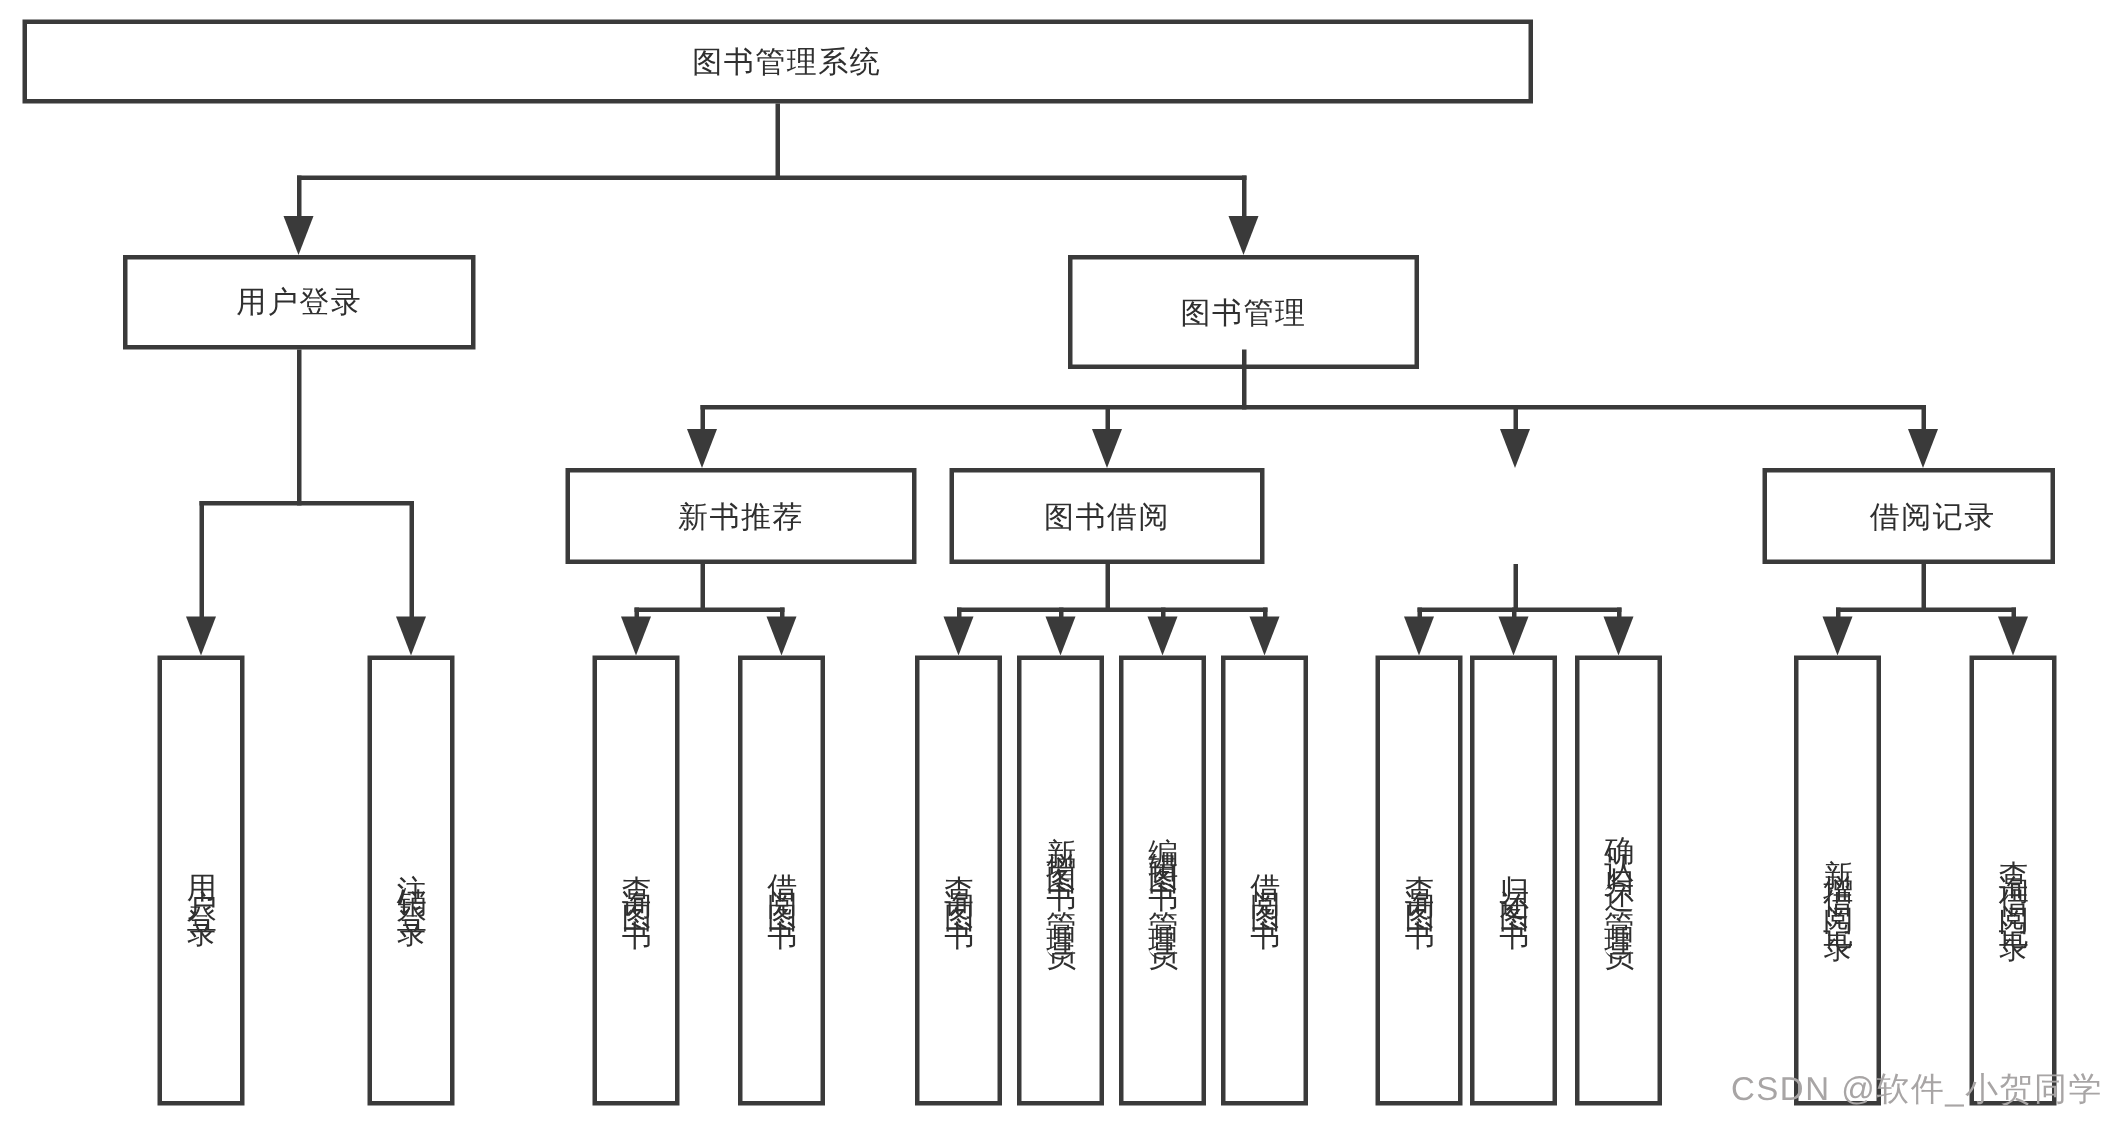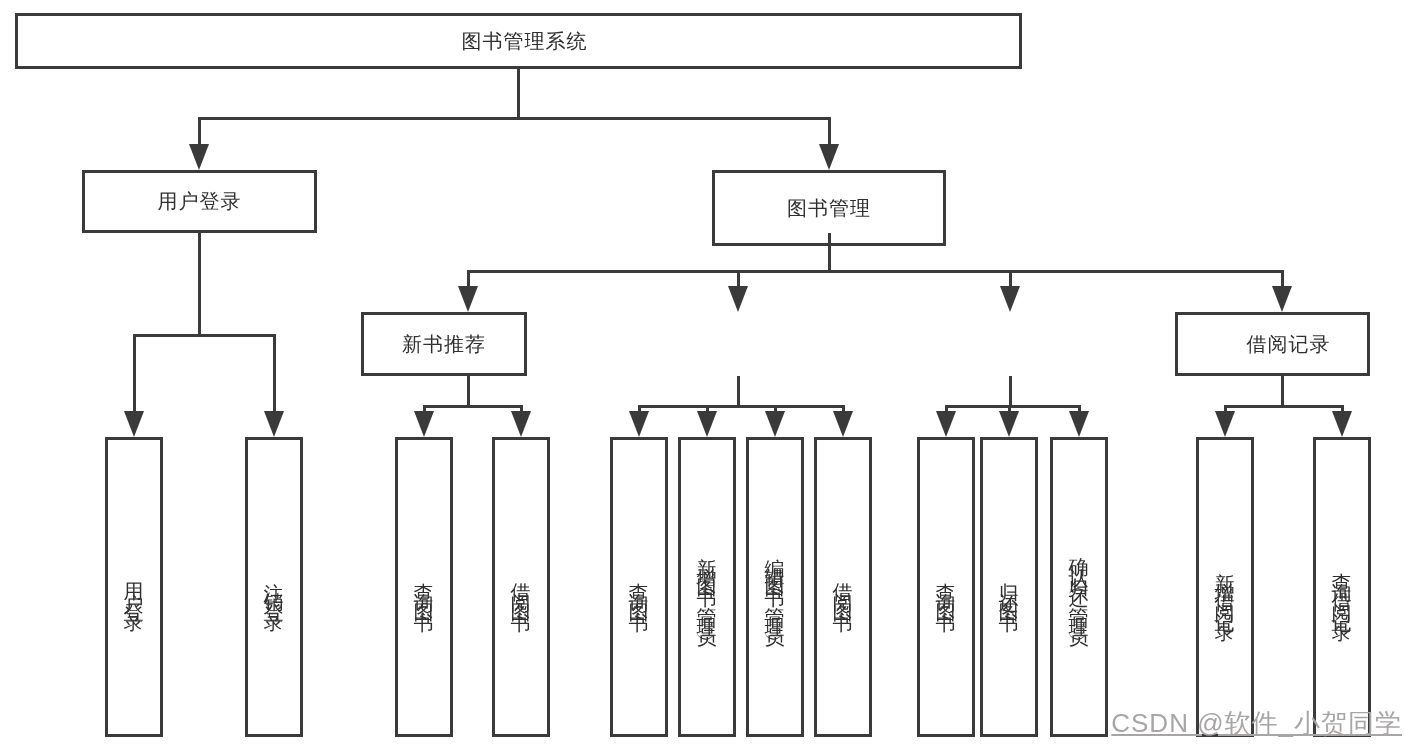--- a/index.html
+++ b/index.html
@@ -44,25 +44,24 @@
     position: absolute;
     width: 0; height: 0;
     border-left: 10px solid transparent;
     border-right: 10px solid transparent;
     border-top: 26px solid var(--line);
   }
   .watermark {
     position: absolute;
     right: 3px;
     bottom: 6px;
-    font-size: 26px;
+    font-size: 22px;
     color: var(--watermark);
     letter-spacing: 1px;
     pointer-events: none;
-    text-decoration: underline;
   }
 </style>
 </head>
 <body>
 
 <div class="canvas">
 
   <div class="box" style="left:15px; top:13px; width:1007px; height:56px;padding-left:12px;">
     <span>图书管理系统</span>
   </div>
@@ -85,22 +84,25 @@
   <div class="hline" style="left:467px; top:270px; width:817px;"></div>
   <div class="vline" style="left:467px; top:270px; height:22px;"></div>
   <div class="arrow" style="left:458px; top:286px;"></div>
   <div class="vline" style="left:737px; top:270px; height:22px;"></div>
   <div class="arrow" style="left:728px; top:286px;"></div>
   <div class="vline" style="left:1009px; top:270px; height:22px;"></div>
   <div class="arrow" style="left:1000px; top:286px;"></div>
   <div class="vline" style="left:1281px; top:270px; height:22px;"></div>
   <div class="arrow" style="left:1272px; top:286px;"></div>
 
-  <div class="box" style="left:361px; top:312px; width:166px; height:64px;">
+  <div class="box" style="left:377px; top:312px; width:234px; height:64px;">
     <span>新书推荐</span>
+  </div>
+  <div class="box" style="left:633px; top:312px; width:210px; height:64px;">
+    <span>图书借阅</span>
   </div>
   <div class="box" style="left:1175px; top:312px; width:195px; height:64px;padding-left:32px;">
     <span>借阅记录</span>
   </div>
 
   <div class="vline" style="left:198px; top:233px; height:104px;"></div>
   <div class="hline" style="left:133px; top:334px; width:143px;"></div>
   <div class="vline" style="left:133px; top:334px; height:82px;"></div>
   <div class="arrow" style="left:124px; top:411px;"></div>
   <div class="vline" style="left:273px; top:334px; height:82px;"></div>

